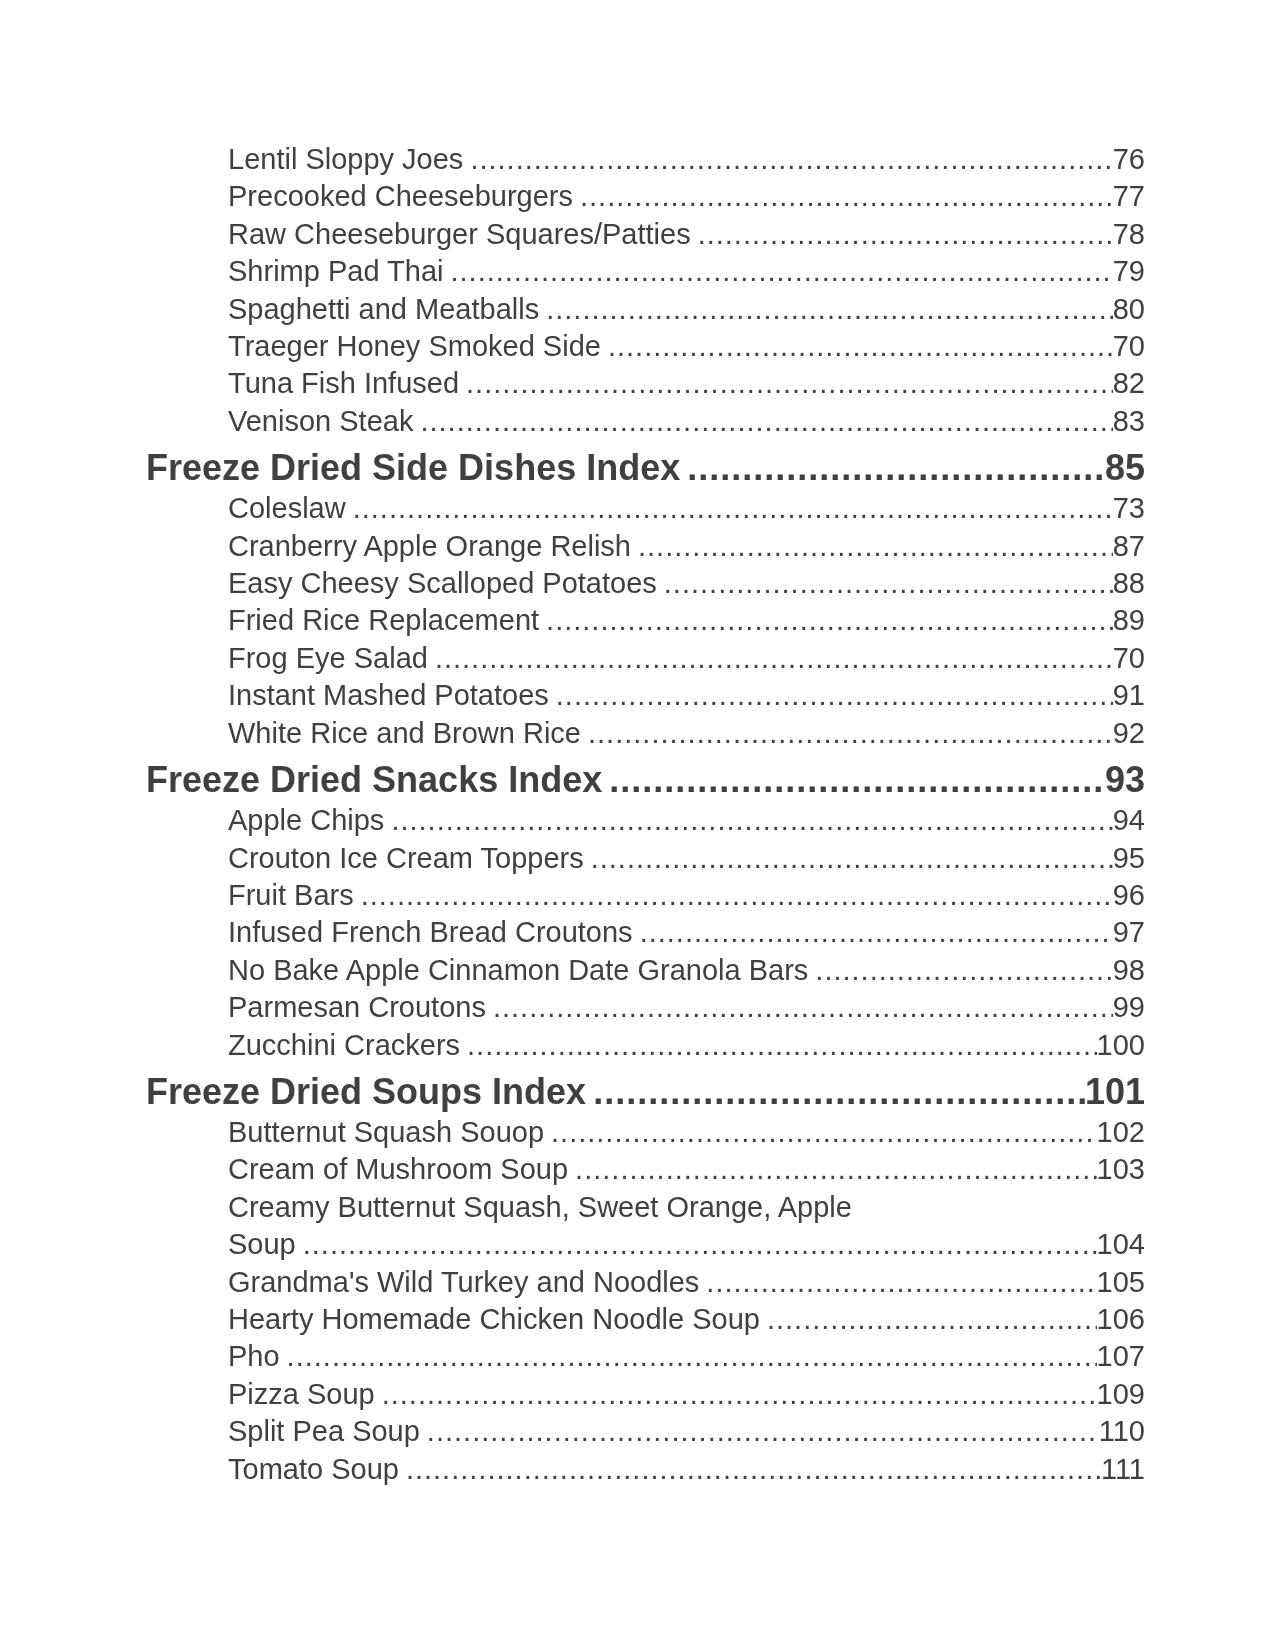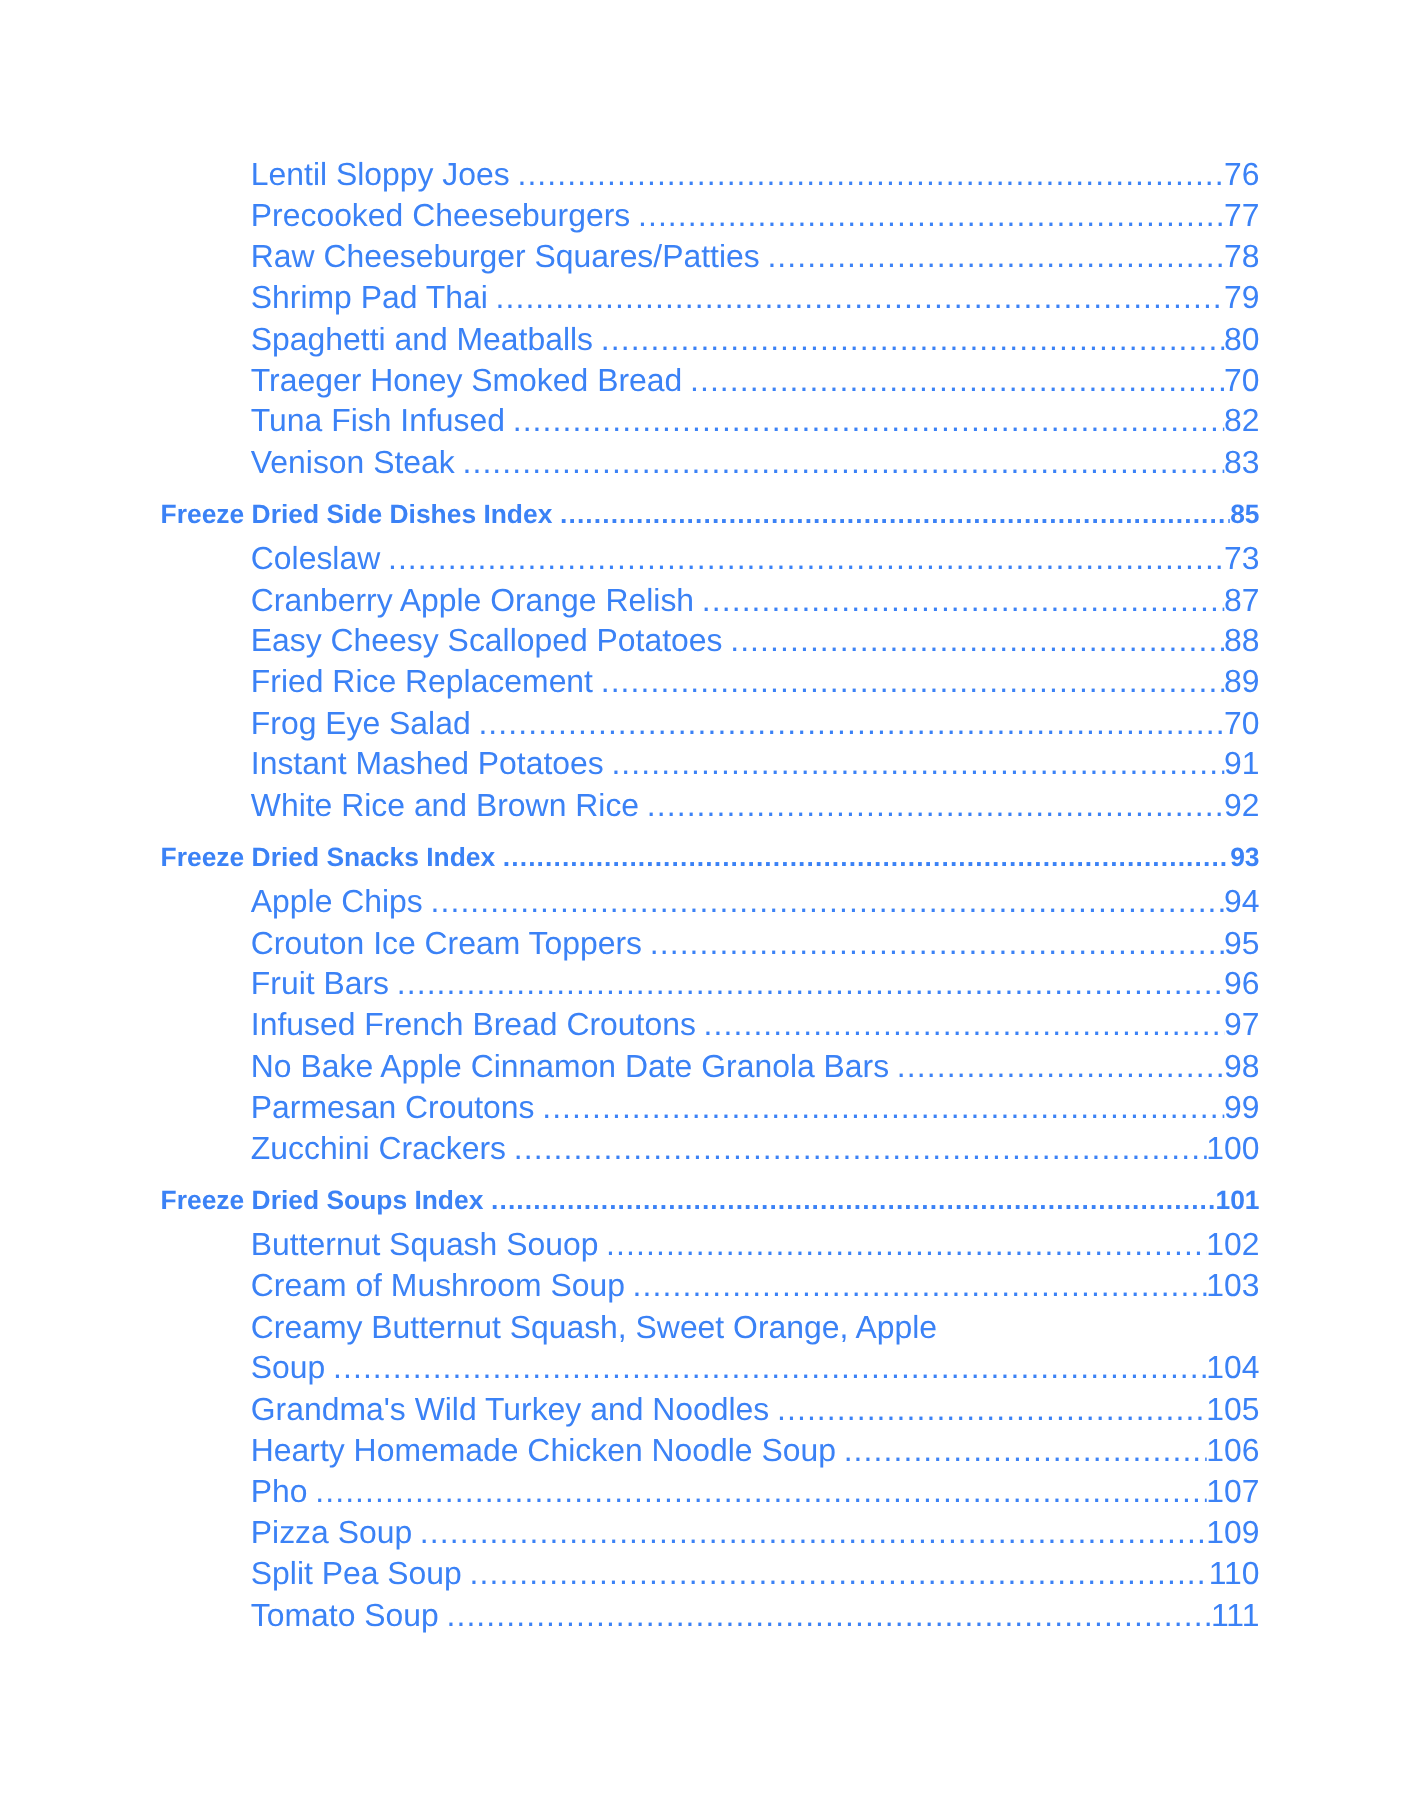--- a/index.html
+++ b/index.html
@@ -5,42 +5,42 @@
   html, body {
     margin: 0;
     padding: 0;
     background: #ffffff;
   }
   .doc-page {
     position: relative;
     width: 1275px;
     height: 1650px;
     background: #ffffff;
-    color: #3b82f6;
+    color: #404040;
     font-family: "Liberation Sans", sans-serif;
     overflow: hidden;
     box-sizing: border-box;
   }
   .toc {
     box-sizing: border-box;
     padding: 141px 130px 0 146px;
     width: 100%;
   }
   .toc-row {
     display: flex;
     align-items: baseline;
   }
   .toc-row.entry {
     font-size: 29px;
     line-height: 37.4px;
     font-weight: 400;
     padding-left: 82px;
   }
   .toc-row.section {
-    font-size: 24px;
+    font-size: 36px;
     line-height: 44px;
     font-weight: 700;
     padding-left: 0;
     margin-top: 6px;
     justify-content: flex-end;
   }
   .toc-label {
     flex: none;
     white-space: nowrap;
   }
@@ -84,21 +84,21 @@
         <span class="toc-label">Shrimp Pad Thai</span>
         <span class="toc-leader"></span>
         <span class="toc-page">79</span>
       </div>
       <div class="toc-row entry">
         <span class="toc-label">Spaghetti and Meatballs</span>
         <span class="toc-leader"></span>
         <span class="toc-page">80</span>
       </div>
       <div class="toc-row entry">
-        <span class="toc-label">Traeger Honey Smoked Bread</span>
+        <span class="toc-label">Traeger Honey Smoked Side</span>
         <span class="toc-leader"></span>
         <span class="toc-page">70</span>
       </div>
       <div class="toc-row entry">
         <span class="toc-label">Tuna Fish Infused</span>
         <span class="toc-leader"></span>
         <span class="toc-page">82</span>
       </div>
       <div class="toc-row entry">
         <span class="toc-label">Venison Steak</span>

